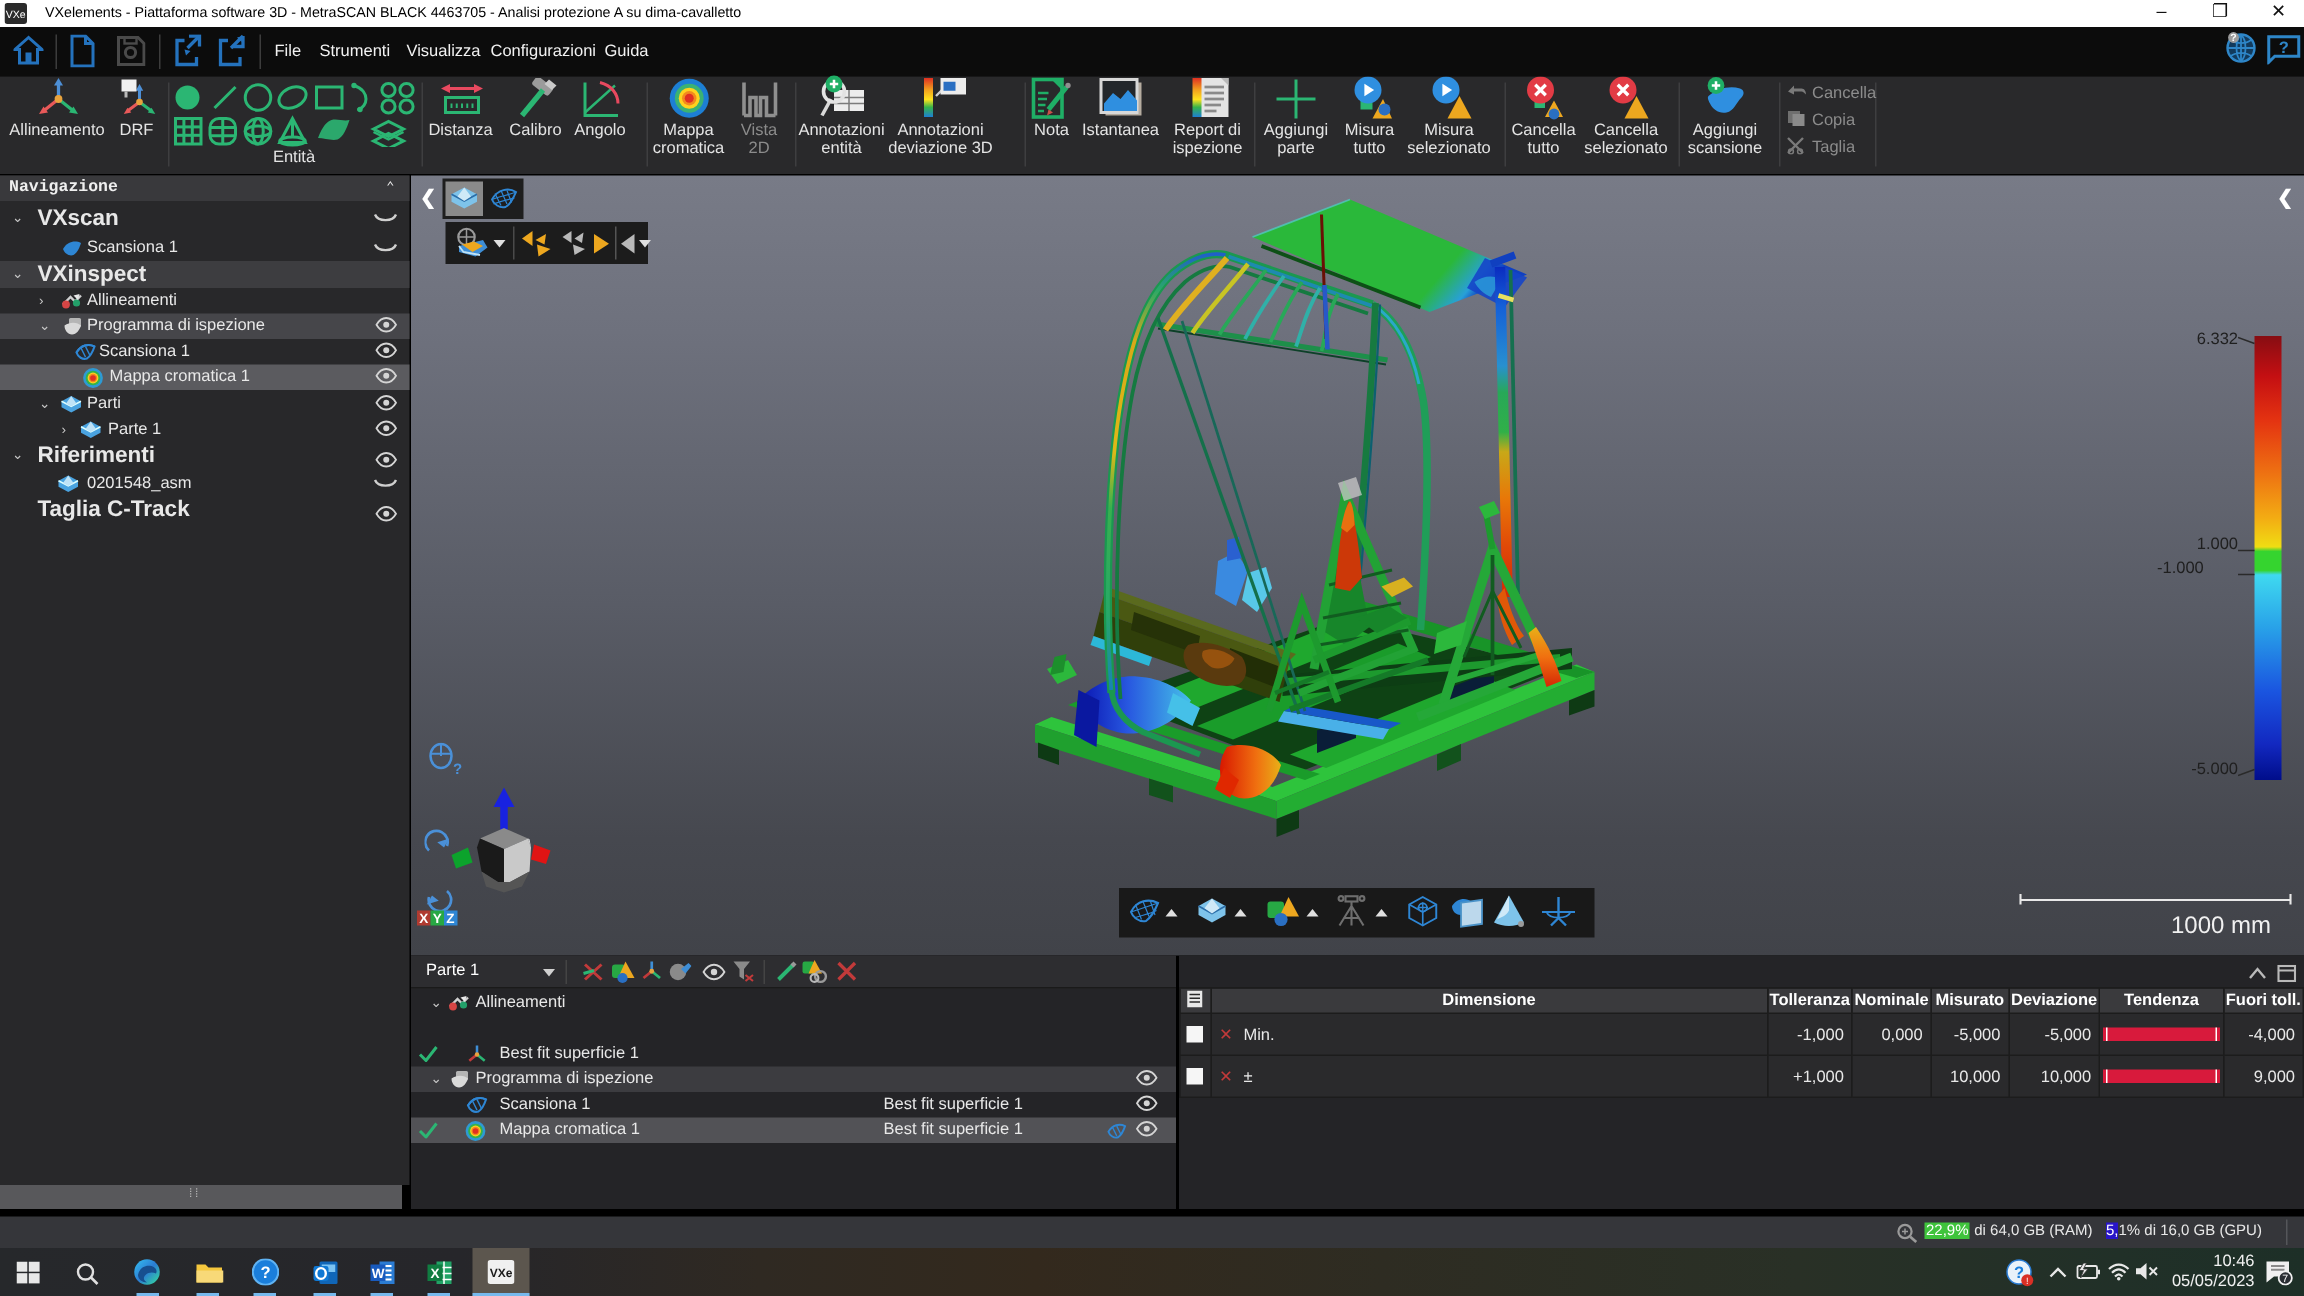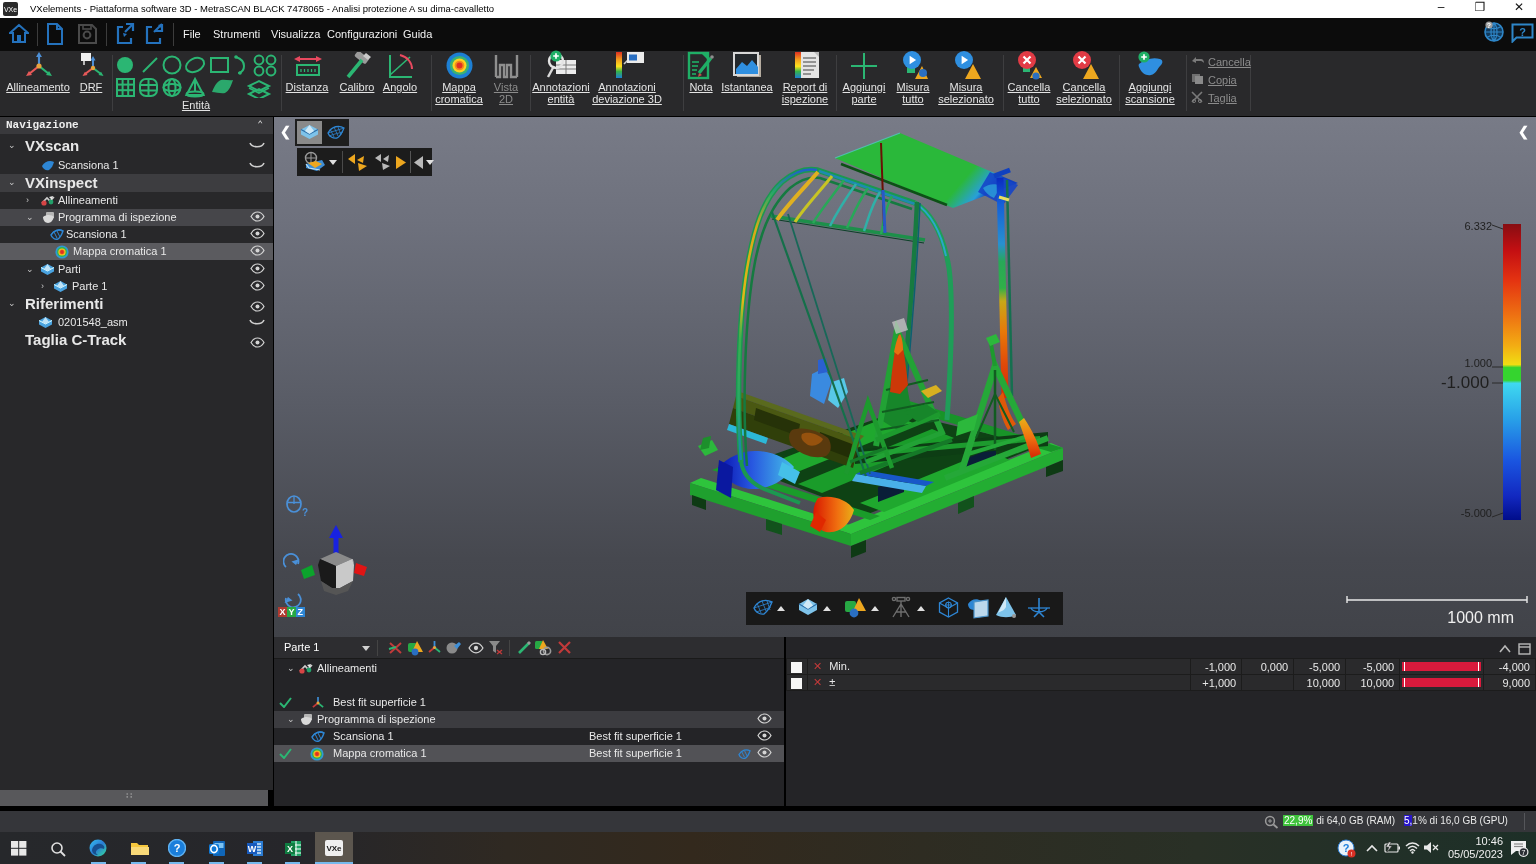--- a/index.html
+++ b/index.html
@@ -12,21 +12,21 @@
   #titlebar .ttext { position:absolute; left:30px; top:3px; }
   .winbtn { position:absolute; top:0; width:14px; height:16px; color:#111; font-size:12px; text-align:center; line-height:15px; }
 
   
   #quickrow { left:0; top:18px; width:1536px; height:33px; background:#0c0c0c; }
   .menuitem { position:absolute; top:10px; color:#f2f2f2; font-size:11px; }
   .qsep { position:absolute; top:5px; width:1px; height:23px; background:#3c3c3c; }
 
   
   #ribbon { left:0; top:51px; width:1536px; height:65px; background:#29292b; }
-  #ribbon .lbl { position:absolute; color:#e4e4e4; font-size:11px; text-align:center; line-height:12px; white-space:nowrap;text-decoration:underline; }
+  #ribbon .lbl { position:absolute; color:#e4e4e4; font-size:11px; text-align:center; line-height:12px; white-space:nowrap; }
   #ribbon .lbl.dis { color:#8c8c8c; }
   .rsep { position:absolute; top:4px; width:1px; height:56px; background:#3e3e40; }
 
   
   #navpanel { left:0; top:117px; width:273px; height:673px; background:#28282a; }
   #navhdr { position:absolute; left:0; top:0; width:273px; height:17px; background:#39393c; color:#efefef; font-size:11px; font-weight:bold; line-height:17px; padding-left:6px;font-family:Liberation Mono, monospace; }
   .trow { position:absolute; left:0; width:273px; height:17px; color:#e8e8e8; font-size:11px; line-height:17px; white-space:nowrap; }
   .trow b.h1 { font-size:15px; font-weight:bold; }
   .chev { position:absolute; color:#c8c8c8; font-size:9px; top:0px; }
   .eye { position:absolute; right:8px; top:2px; }
@@ -37,21 +37,21 @@
 
   
   #botleft { left:274px; top:637px; width:510px; height:169px; background:#242427; }
   #blhdr { position:absolute; left:0; top:0; width:510px; height:22px; background:#2d2d30; border-bottom:1px solid #1a1a1a; }
   .blrow { position:absolute; left:0; width:510px; height:17px; color:#e8e8e8; font-size:11px; line-height:17px; white-space:nowrap; }
 
   
   #botright { left:786px; top:637px; width:750px; height:169px; background:#242427; }
   table#dimtab { border-collapse:collapse; position:absolute; left:0; top:21px; font-size:11px; color:#e8e8e8; table-layout:fixed; }
   #dimtab th { background:#3a3a3d; color:#fff; font-weight:bold; border:1px solid #1c1c1c; height:17px; padding:0 1px; white-space:nowrap; overflow:hidden; font-size:11px; }
-  #dimtab td { background:#2a2a2c; border:1px solid #1c1c1c; height:16px; padding:0 5px; white-space:nowrap; overflow:hidden; }
+  #dimtab td { background:#2a2a2c; border:1px solid #1c1c1c; height:28px; padding:0 5px; white-space:nowrap; overflow:hidden; }
   #dimtab td.num { text-align:right; }
 
 
   .cbx { display:inline-block; width:11px; height:11px; background:#f6f6f6; vertical-align:-2px; }
   .redx { color:#c23a3a; font-size:11px; margin-right:7px; }
   .tbar { height:9px; margin-top:0px; background:#d81a3c; position:relative; }
   .tbar:before { content:''; position:absolute; left:2px; top:0; width:1px; height:9px; background:#fff; }
   .tbar:after { content:''; position:absolute; right:2px; top:0; width:1px; height:9px; background:#fff; }
   
   #statusbar { left:0; top:811px; width:1536px; height:21px; background:#35363a; color:#e8e8e8; font-size:10px; }
@@ -60,21 +60,21 @@
   #taskbar { left:0; top:832px; width:1536px; height:32px; background:linear-gradient(90deg,#26282b 0%,#26262a 20%,#2f2922 33%,#33291d 45%,#2e2c22 60%,#293026 78%,#213028 92%,#1d2f27 100%); }
 </style>
 </head>
 <body>
 
 <div class="abs" id="titlebar">
   <svg class="abs" style="left:3px;top:2px" width="15" height="14">
       <rect x="0" y="0" width="15" height="14" rx="2" fill="#2b2b2b"></rect>
       <text x="7.5" y="10" font-size="7" fill="#fff" text-anchor="middle" font-family="Liberation Sans">VXe</text>
     </svg>
-  <span class="ttext">VXelements - Piattaforma software 3D - MetraSCAN BLACK 7478065 - Analisi protezione A su dima-cavalletto</span>
+  <span class="ttext">VXelements - Piattaforma software 3D - MetraSCAN BLACK 4463705 - Analisi protezione A su dima-cavalletto</span>
   <span class="winbtn" style="left:1434px">–</span>
   <span class="winbtn" style="left:1473px">❐</span>
   <span class="winbtn" style="left:1512px">✕</span>
 </div>
 
 <div class="abs" id="quickrow">
   <svg class="abs" style="left:9px;top:5px" width="20" height="22" viewBox="0 0 20 22">
       <path d="M10 2L1 10h3v9h5v-6h2v6h5v-9h3z" fill="none" stroke="#2472bd" stroke-width="2"></path>
     </svg>
   <div class="qsep" style="left:37px"></div>
@@ -713,21 +713,21 @@
     </g>
 
     <path d="M741 460 C742 472 750 482 762 488 L800 503" fill="none" stroke="#1b9850" stroke-width="4"></path>
     <path d="M698 446 l14 -6 l6 10 l-13 6 z" fill="#2cb83c"></path>
     <path d="M700 450 l3 -12 l8 -2 l-2 12 z" fill="#1d8f2c"></path>
   </svg>
 
   <div class="abs" style="left:1229px;top:107px;width:18px;height:296px;background:linear-gradient(#870d12 0%,#c40f12 9%,#e43311 19%,#ee7212 31%,#f3ac13 41%,#f0dd13 47.5%,#35d42f 48.5%,#35d42f 52.8%,#3fd9f0 53.8%,#28a0e8 66%,#1a55e0 80%,#1228c0 92%,#000d8a 100%)"></div>
   <div class="abs" style="left:1168px;top:103px;width:50px;text-align:right;color:#1f1f1f;font-size:11px">6.332</div>
   <div class="abs" style="left:1168px;top:240px;width:50px;text-align:right;color:#1f1f1f;font-size:11px">1.000</div>
-  <div class="abs" style="left:1164px;top:256px;width:54px;text-align:center;color:#1f1f1f;font-size:17px">-1.000</div>
+  <div class="abs" style="left:1164px;top:256px;width:54px;text-align:left;color:#1f1f1f;font-size:11px">-1.000</div>
   <div class="abs" style="left:1164px;top:390px;width:54px;text-align:right;color:#1f1f1f;font-size:11px">-5.000</div>
   <svg class="abs" style="left:1218px;top:104px" width="12" height="300" viewBox="0 0 12 300">
       <g stroke="#2a2a2a" stroke-width="1">
         <path d="M0 4L11 8"></path>
         <path d="M0 146h11"></path>
         <path d="M0 162h11"></path>
         <path d="M0 296L11 292"></path>
       </g>
     </svg>
 
@@ -944,20 +944,37 @@
         <col style="width:21px">
         <col style="width:384px">
         <col style="width:51px">
         <col style="width:52px">
         <col style="width:52px">
         <col style="width:54px">
         <col style="width:84px">
         <col style="width:52px">
       </colgroup>
     <tbody>
+        <tr>
+      <th><svg width="11" height="12" viewBox="0 0 11 12">
+              <rect x="0.5" y="0.5" width="10" height="11" fill="#e8e8e8"></rect>
+              <g stroke="#2a2a2a" stroke-width="1">
+                <line x1="2" y1="3" x2="9" y2="3"></line>
+                <line x1="2" y1="5.5" x2="9" y2="5.5"></line>
+                <line x1="2" y1="8" x2="9" y2="8"></line>
+              </g>
+            </svg></th>
+      <th>Dimensione</th>
+          <th>Tolleranza</th>
+          <th>Nominale</th>
+          <th>Misurato</th>
+          <th>Deviazione</th>
+          <th>Tendenza</th>
+          <th>Fuori toll.</th>
+    </tr>
     <tr>
       <td style="padding:0;text-align:center"><span class="cbx"></span></td>
       <td><span class="redx">✕</span>Min.</td>
       <td class="num">-1,000</td>
           <td class="num">0,000</td>
           <td class="num">-5,000</td>
           <td class="num">-5,000</td>
       <td style="padding:0 2px">
             <div class="tbar"></div>
           </td>

